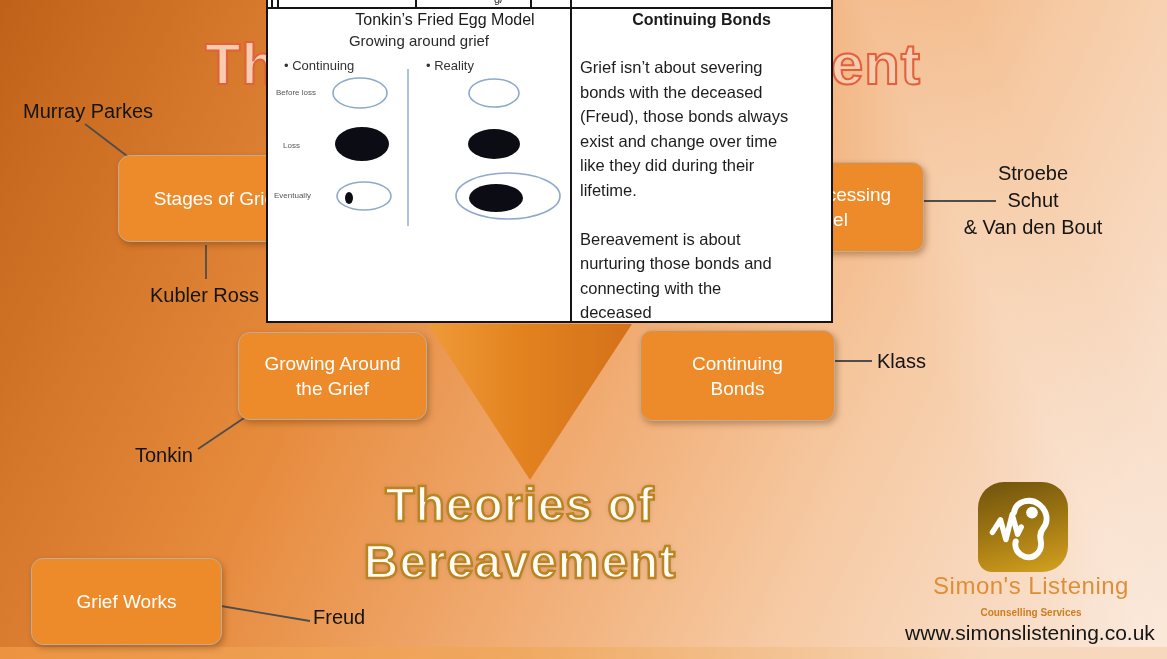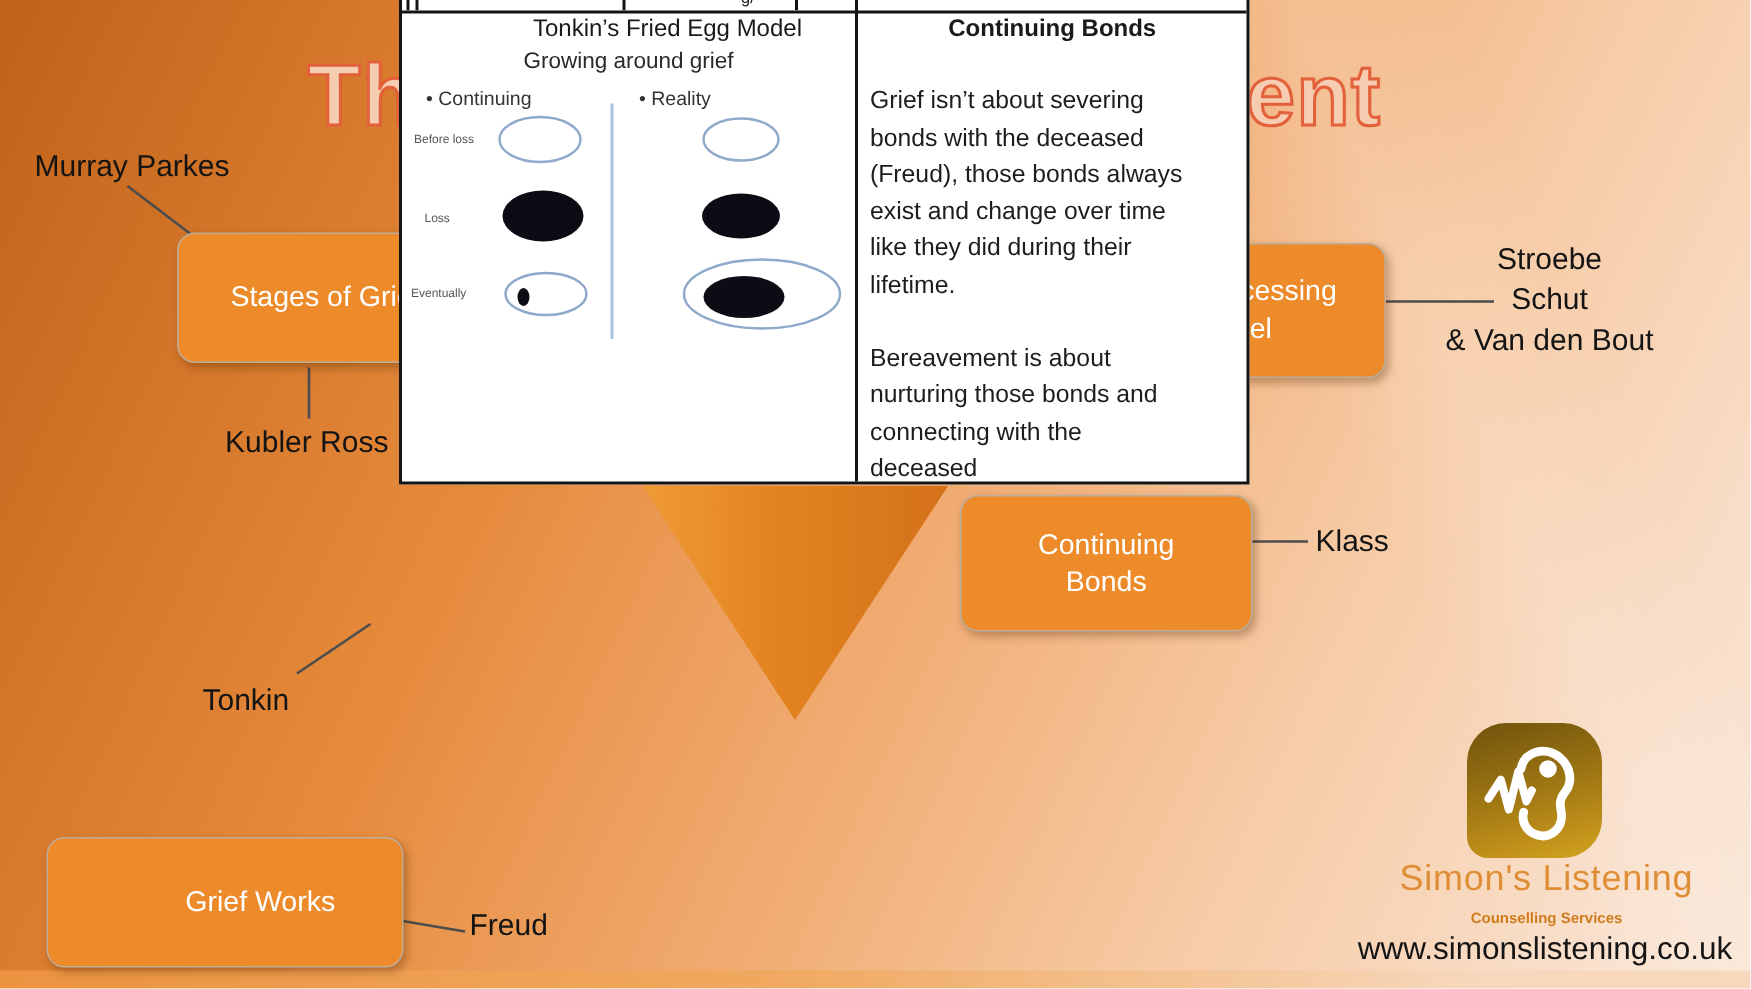--- a/index.html
+++ b/index.html
@@ -80,33 +80,39 @@
       <line x1="247" y1="416" x2="198" y2="449"></line>
       <line x1="830" y1="361" x2="872" y2="361"></line>
       <line x1="924" y1="201" x2="996" y2="201"></line>
       <line x1="221" y1="606" x2="310" y2="621"></line>
     </g>
   </svg>
 
   <div class="node" style="left:118px;top:155px;width:196px;height:85px;">Stages of Grief</div>
   <div class="node" style="left:720px;top:162px;width:202px;height:88px;">Dual Processing
 Model</div>
+  <div class="node" style="left:238px;top:332px;width:187px;height:86px;">Growing Around
+the Grief</div>
   <div class="node" style="left:640px;top:330px;width:193px;height:89px;">Continuing
 Bonds</div>
-  <div class="node" style="left:31px;top:558px;width:189px;height:85px;padding-left:47px;">Grief Works</div>
+  <div class="node" style="left:31px;top:558px;width:189px;height:85px;">Grief Works</div>
 
   <div class="author" style="left:23px;top:100px;">Murray Parkes</div>
   <div class="author" style="left:150px;top:284px;">Kubler Ross</div>
-  <div class="author" style="left:135px;top:444px;margin-top:12px;">Tonkin</div>
+  <div class="author" style="left:135px;top:444px;">Tonkin</div>
   <div class="author" style="left:877px;top:350px;">Klass</div>
   <div class="author" style="left:955px;top:160px;width:156px;text-align:center;line-height:27px;">Stroebe
 Schut
 &amp; Van den Bout</div>
   <div class="author" style="left:313px;top:606px;">Freud</div>
 
+  <div class="center-title">
+    <div>Theories of</div>
+    <div>Bereavement</div>
+  </div>
 
   <div class="panel">
     <div class="sliver">
       <span class="vmark" style="left:3px;"></span>
       <span class="vmark" style="left:9px;"></span>
       <span class="vmark" style="left:147px;"></span>
       <span class="vmark" style="left:262px;"></span>
       <span class="sliver-text">g/</span>
     </div>
     <div class="cell-divider"></div>

